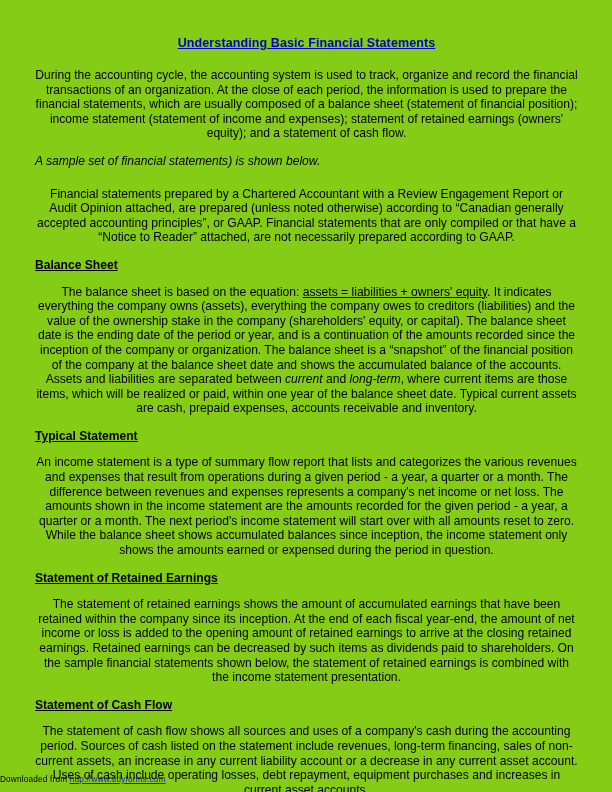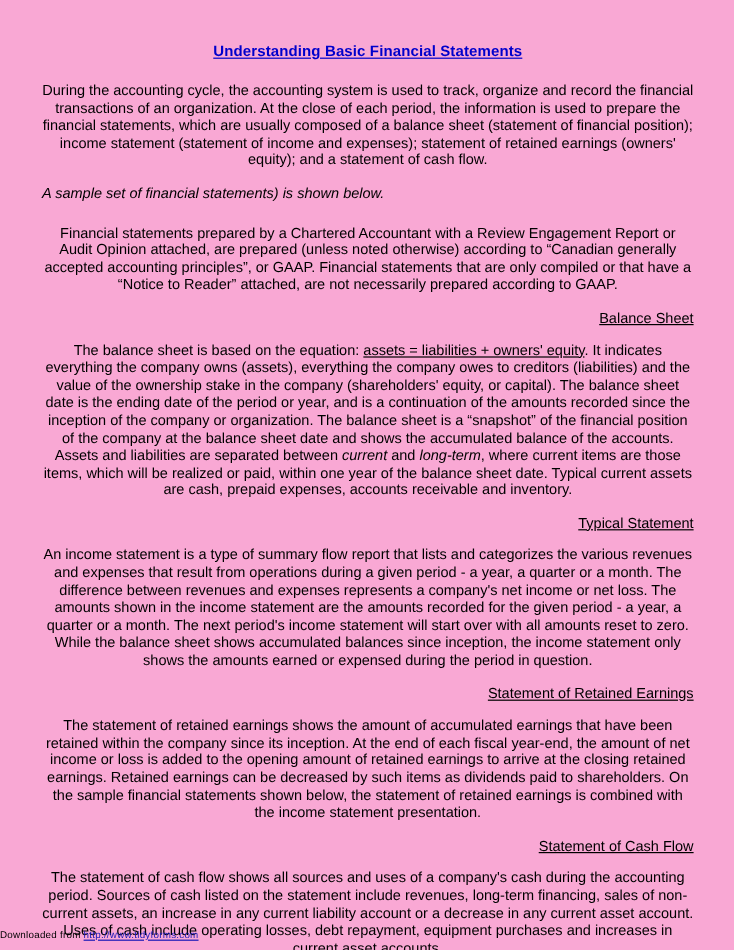--- a/index.html
+++ b/index.html
@@ -5,21 +5,21 @@
 <style>
   html, body {
     margin: 0;
     padding: 0;
     background: #ffffff;
   }
   .page {
     position: relative;
     width: 612px;
     height: 792px;
-    background: #f9a8d4;
+    background: #84cc16;
     overflow: hidden;
     font-family: "Liberation Sans", sans-serif;
     color: #000000;
     -webkit-font-smoothing: none;
   }
   .content {
     position: absolute;
     left: 35px;
     top: 36px;
     width: 543px;
@@ -44,24 +44,23 @@
   p.italic-note {
     margin: 0 0 18px 0;
     font-size: 12.1px;
     line-height: 14.6px;
     font-style: italic;
   }
   h2.section {
     margin: 0 0 12px 0;
     font-size: 12.1px;
     line-height: 14.6px;
-    font-weight: normal;
+    font-weight: bold;
     text-decoration: underline;
     display: block;
-    text-align: right;
   }
   h2.section span {
     display: inline;
   }
   .u { text-decoration: underline; }
   .i { font-style: italic; }
   .footer {
     position: absolute;
     left: 0;
     top: 775px;

